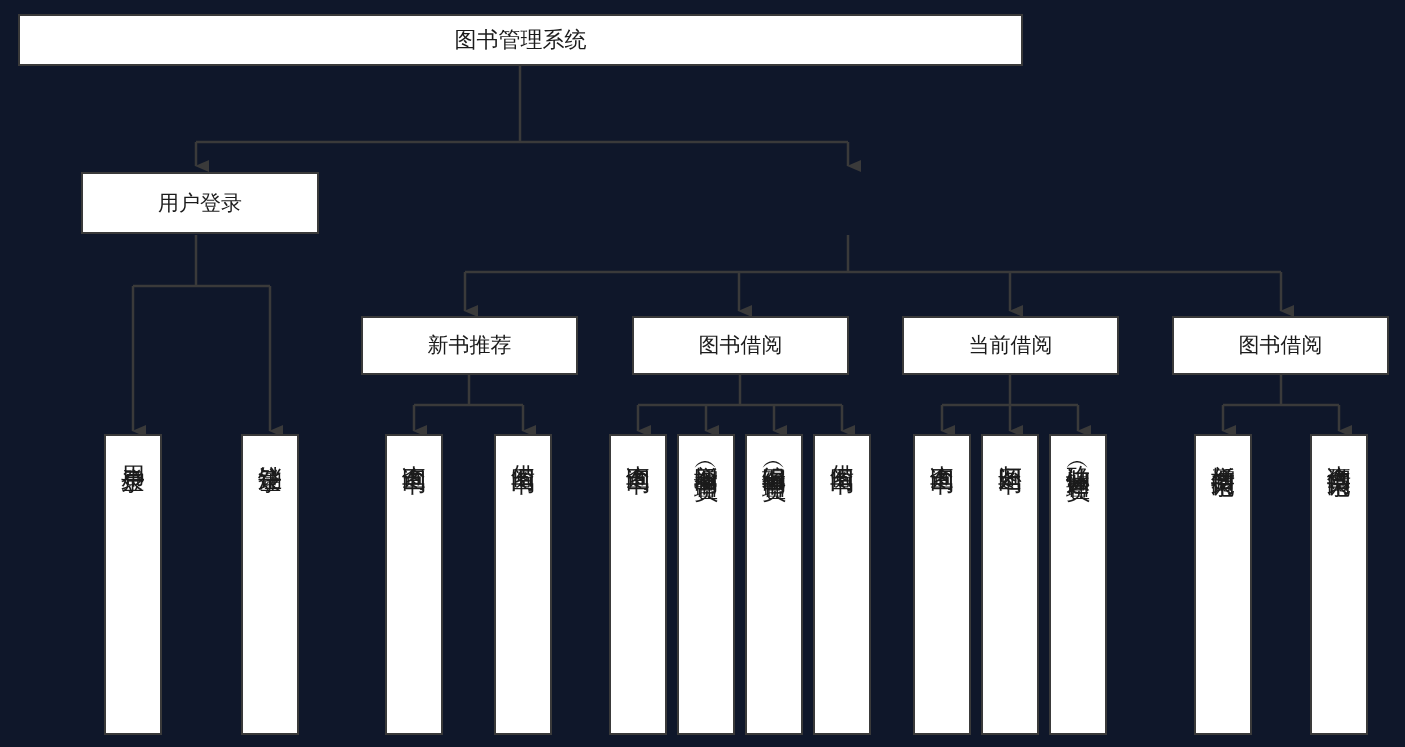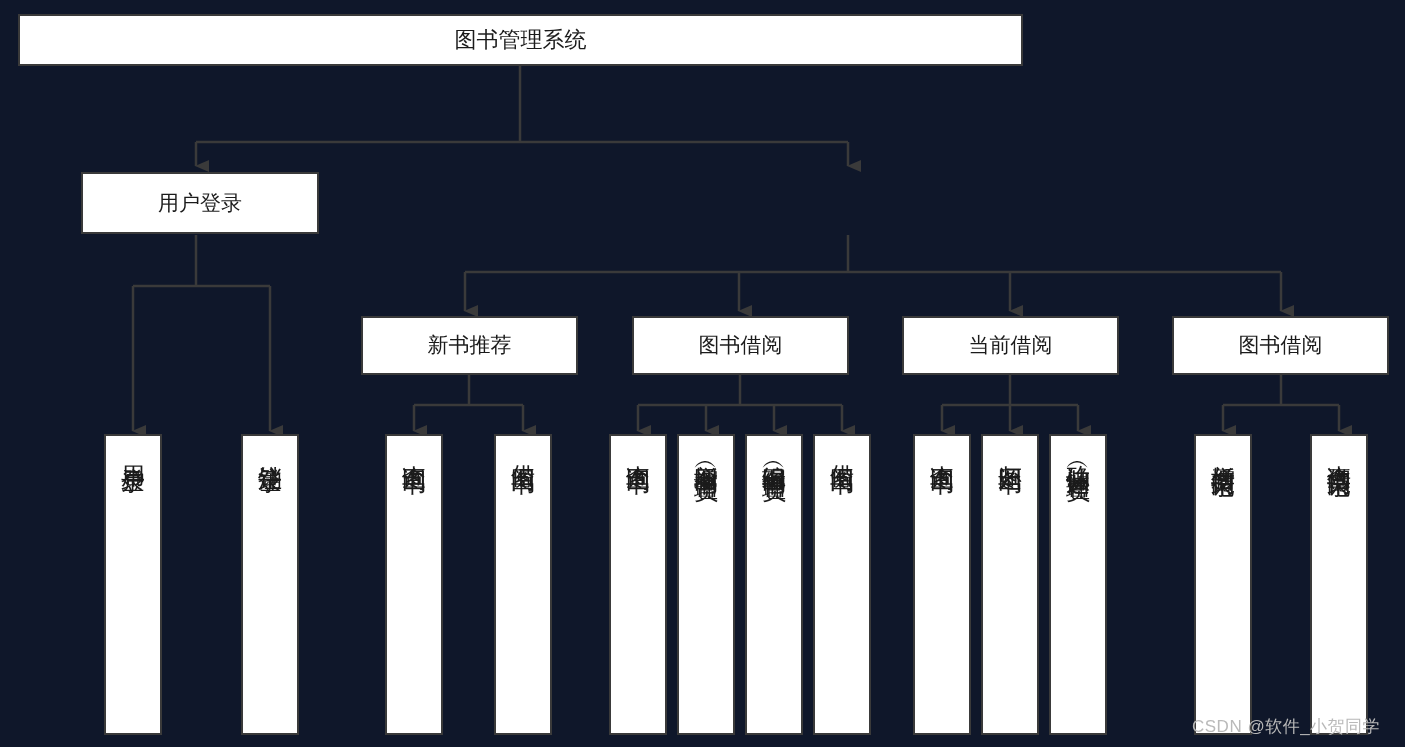--- a/index.html
+++ b/index.html
@@ -179,15 +179,14 @@
     <span class="node-label">确认归还（管理员）</span>
   </div>
 
   <div class="node vert" style="left:1194px; top:434px; width:58px; height:301px;">
     <span class="node-label">新增借阅记录</span>
   </div>
   <div class="node vert" style="left:1310px; top:434px; width:58px; height:301px;">
     <span class="node-label">查询借阅记录</span>
   </div>
 
-  <div class="watermark" style="left:1192px; top:715px;">CSDN @软件_小贺同学</div>
 
 </div>
 
 </body></html>

